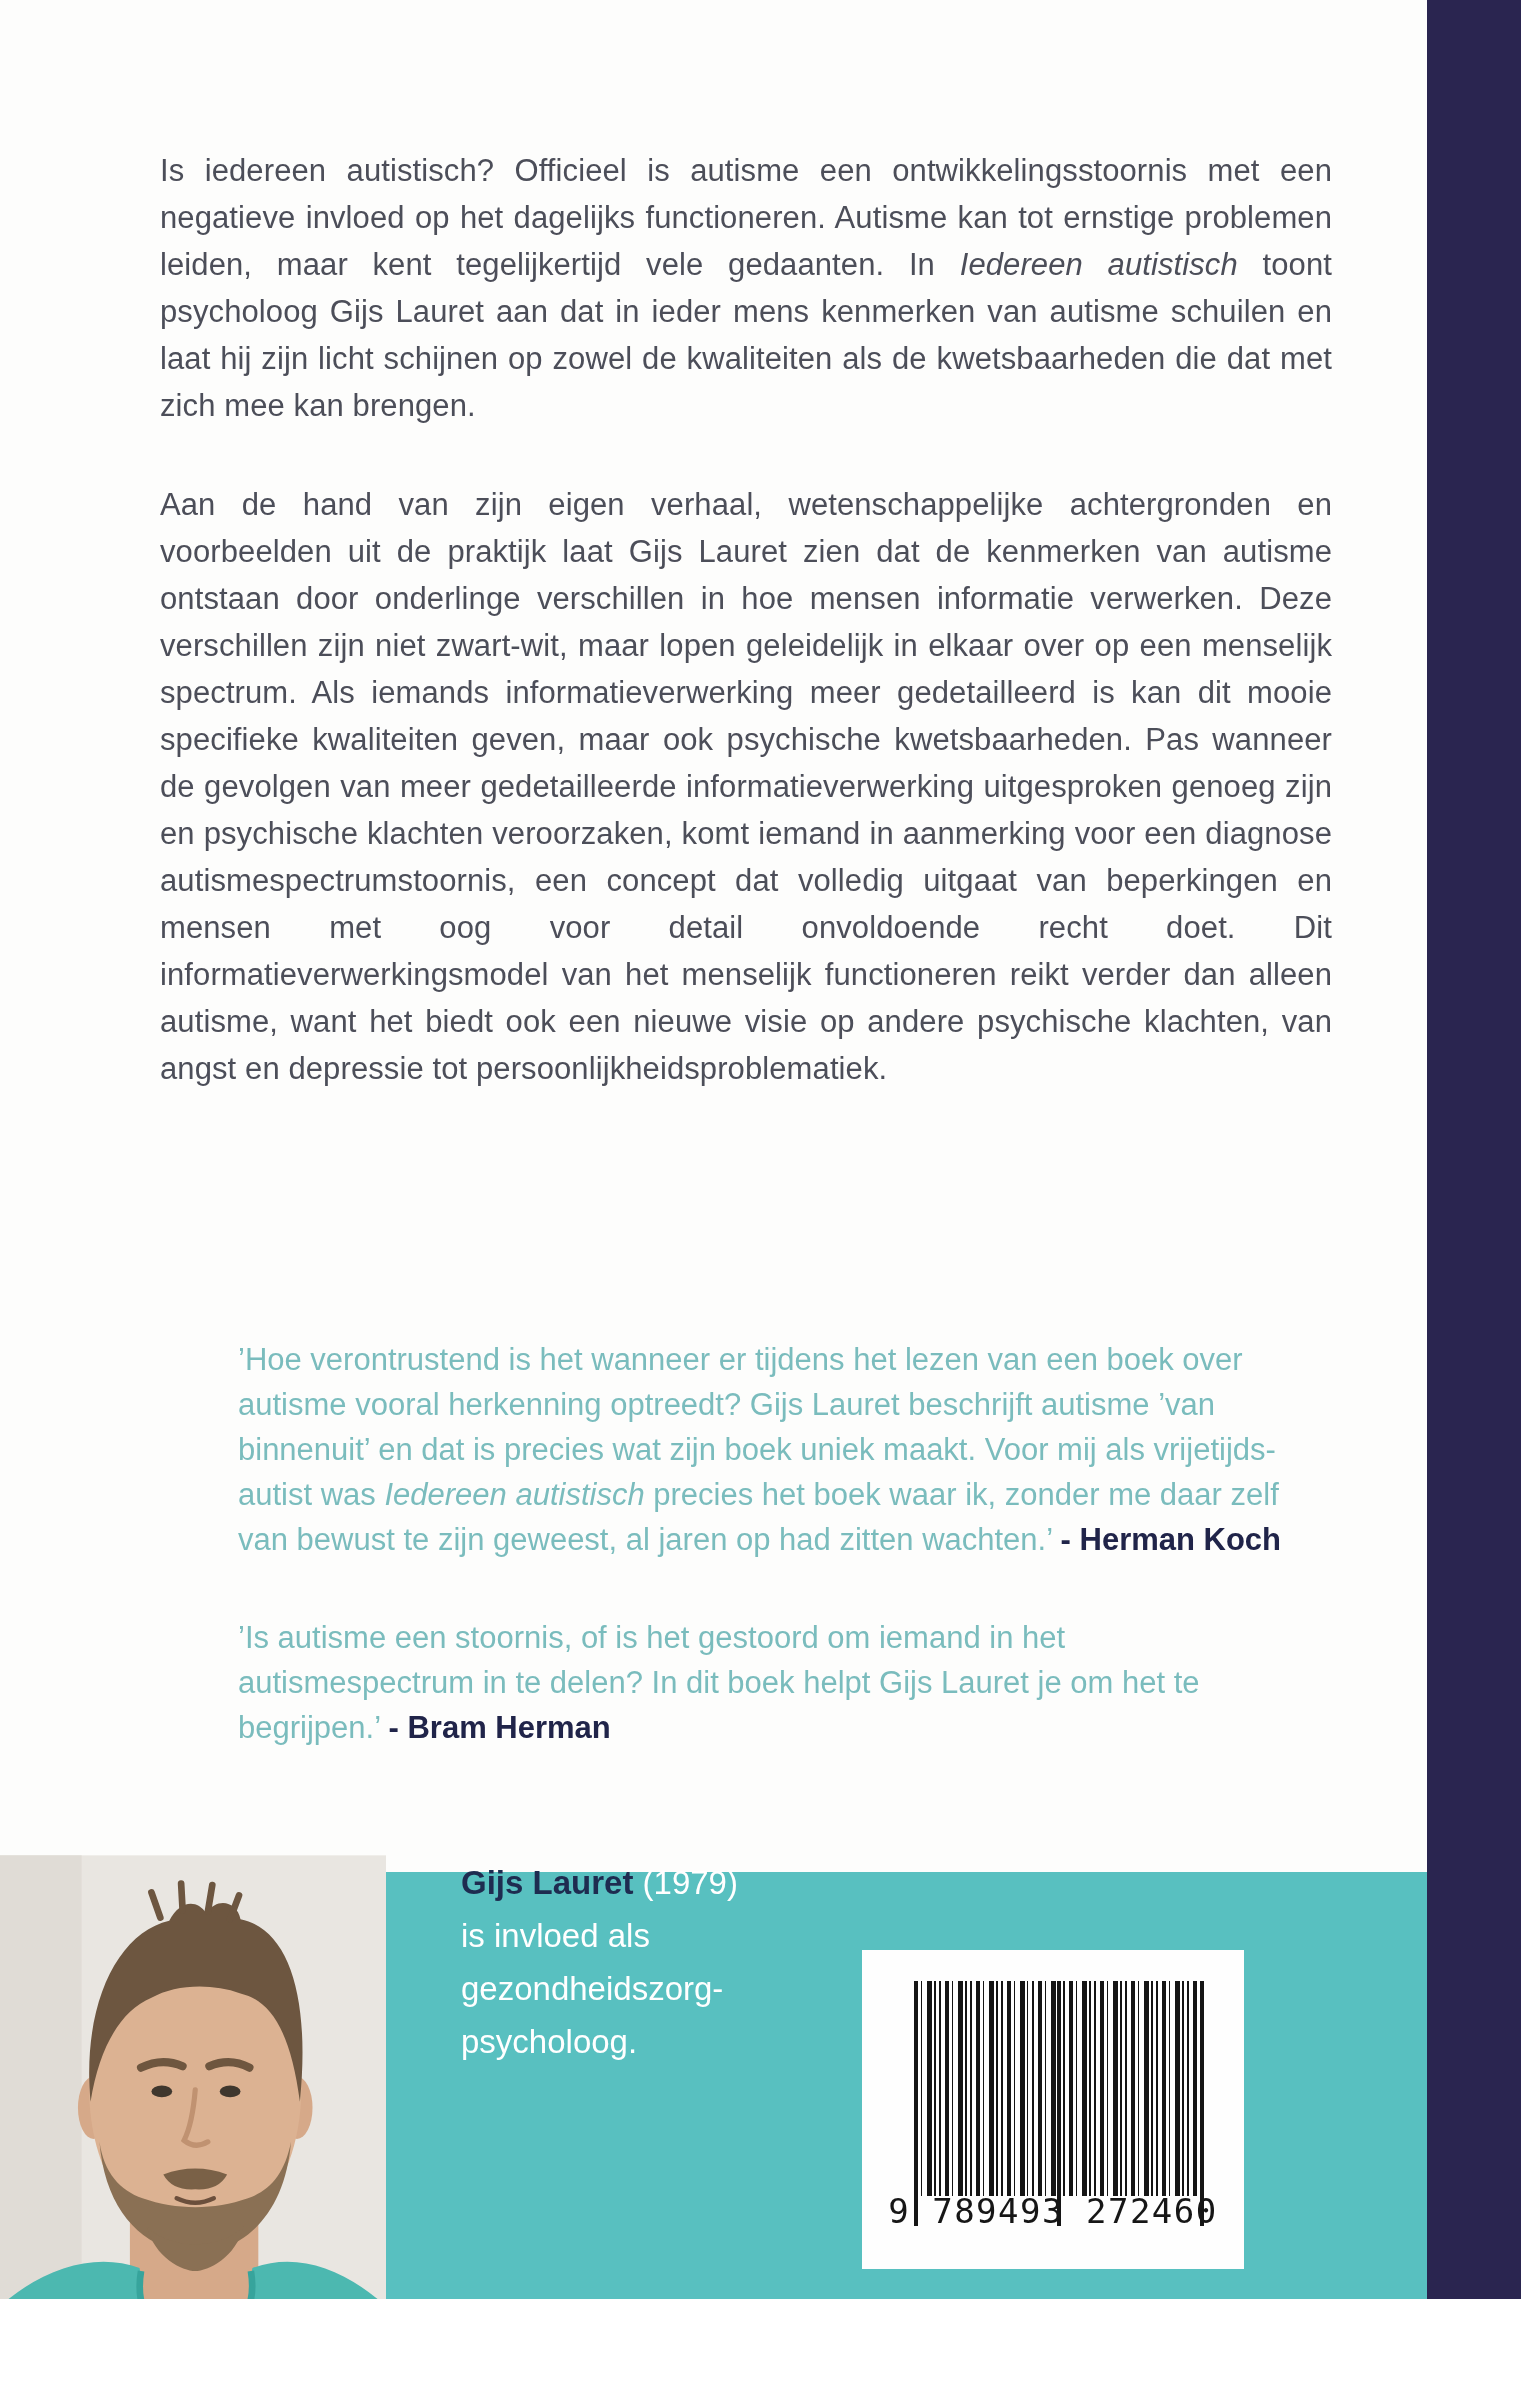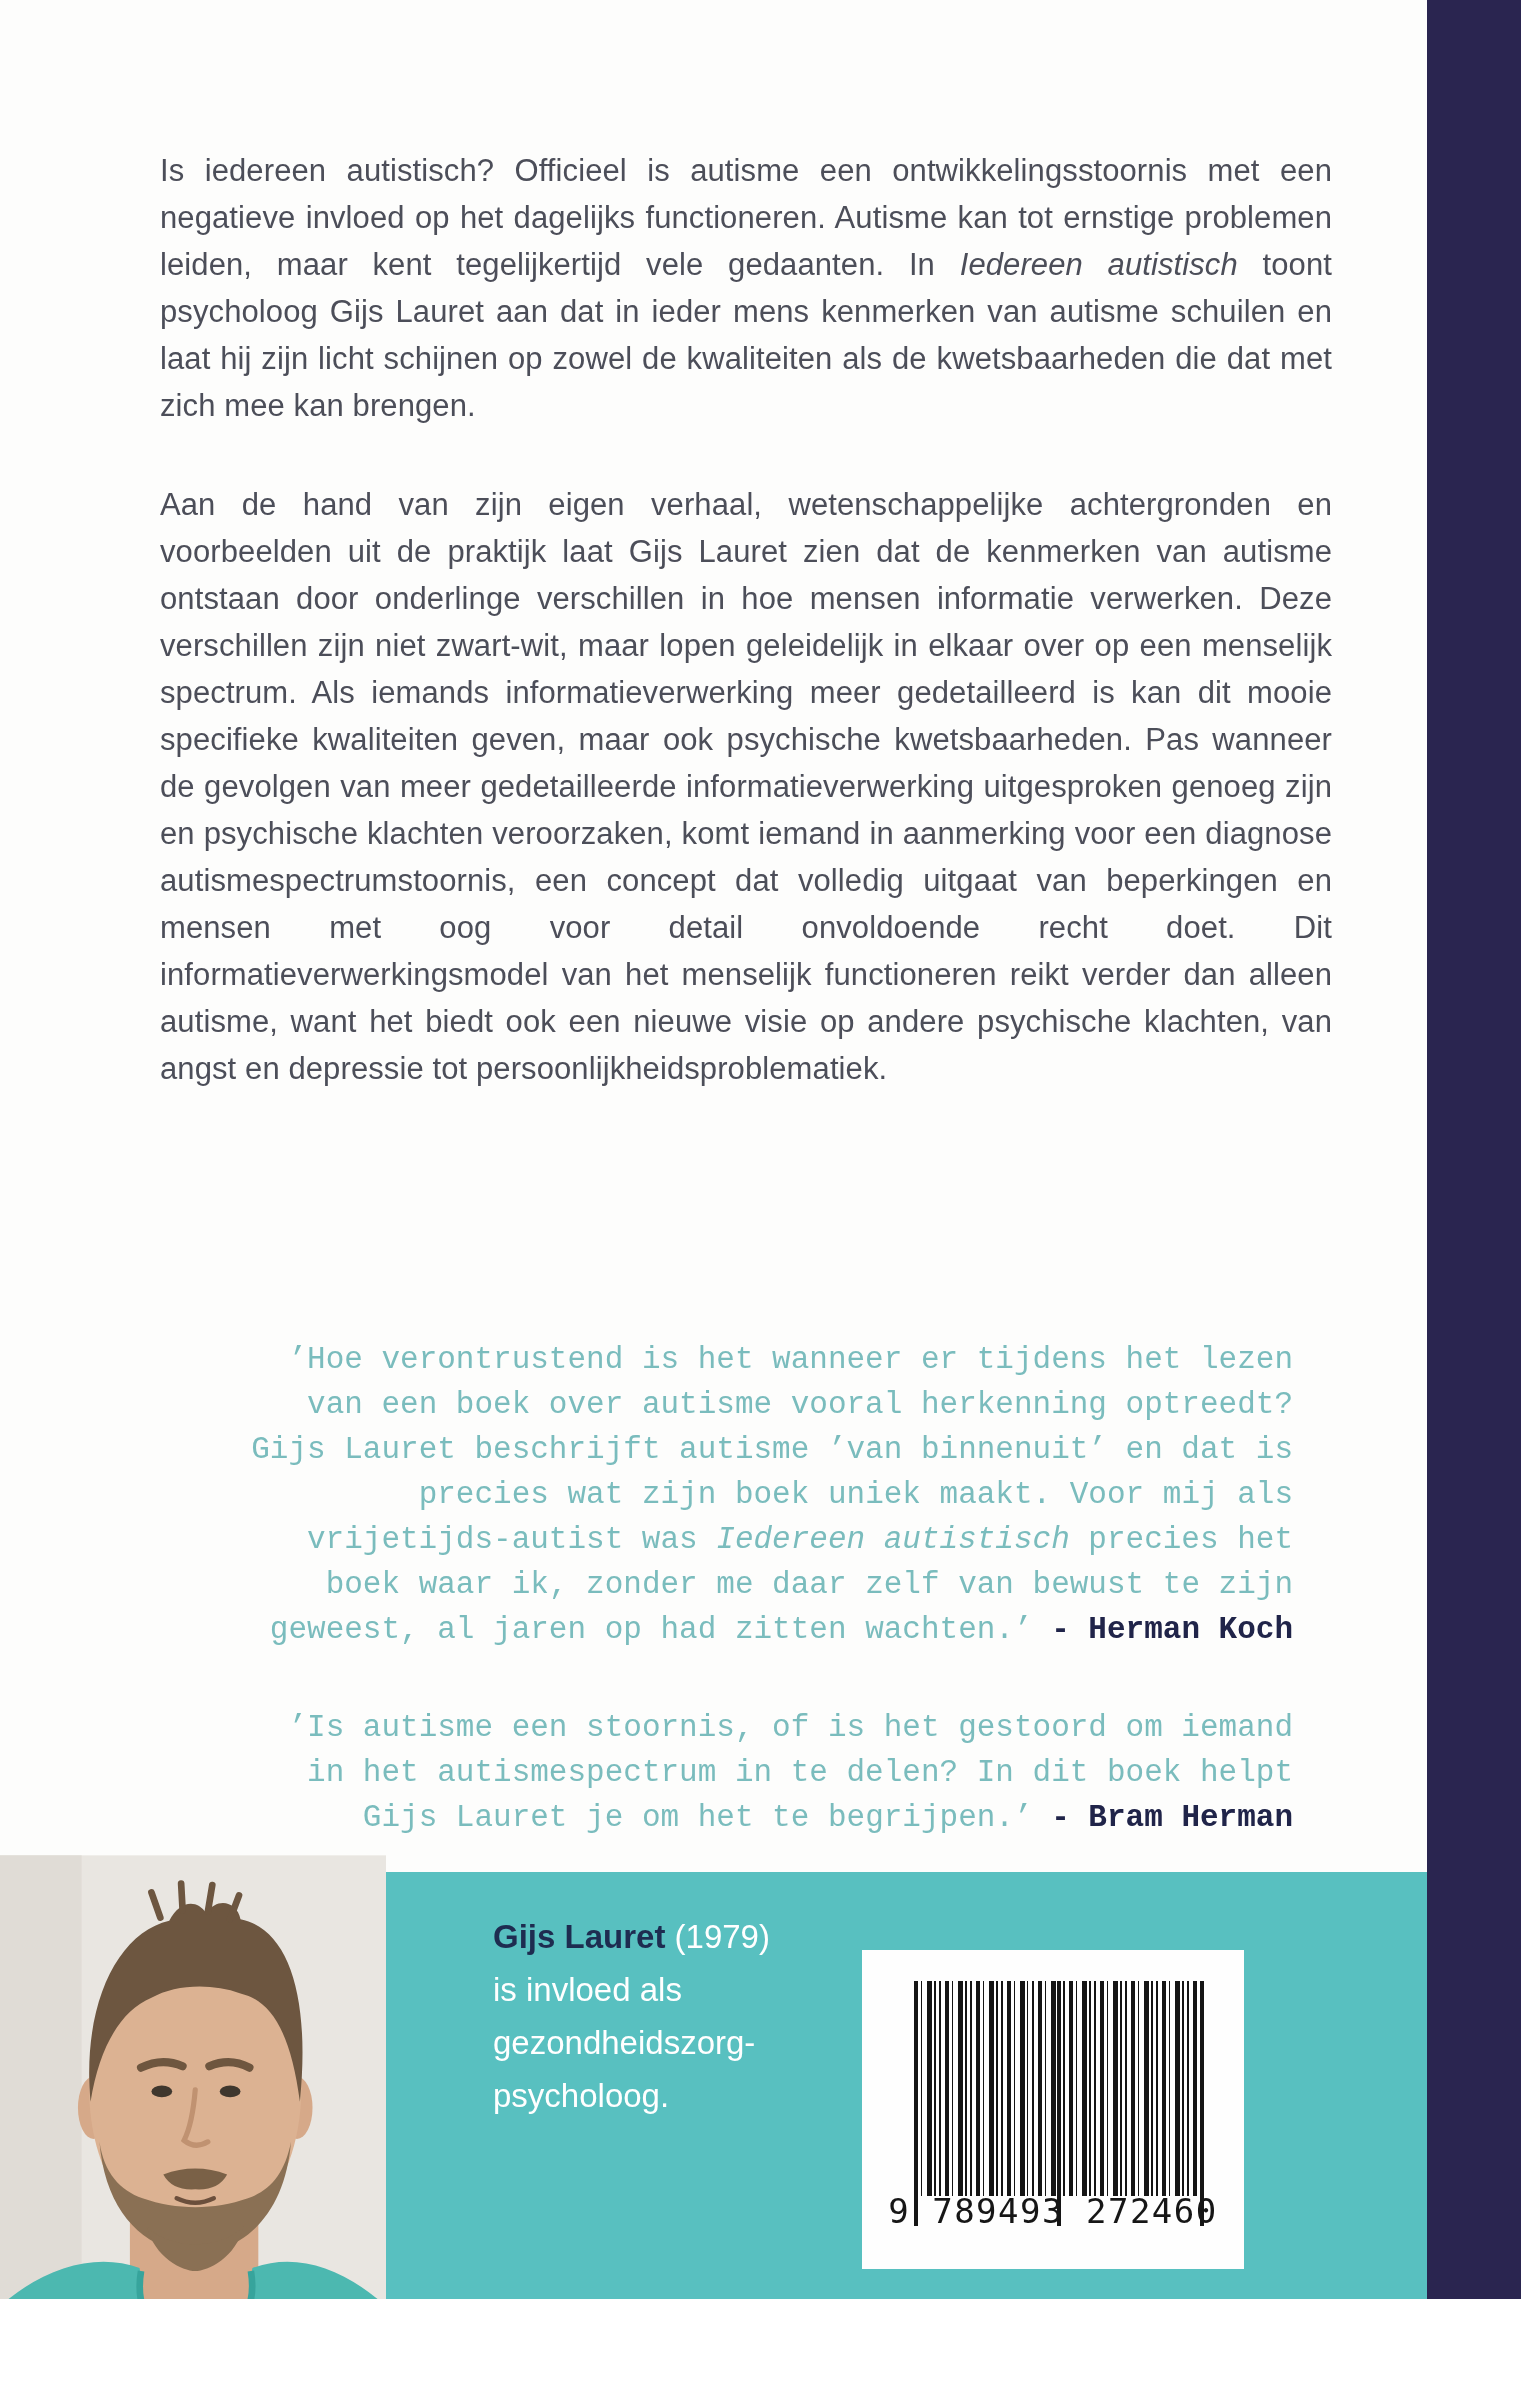--- a/index.html
+++ b/index.html
@@ -21,41 +21,41 @@
   .blurb{
     position:absolute;left:160px;top:147px;width:1172px;
     color:#4c4e59;font-size:31px;line-height:47px;
     text-align:justify;letter-spacing:0.1px;
   }
   .blurb p{margin:0 0 52px 0;}
   .blurb em{font-style:italic;}
   
   .quotes{
     position:absolute;left:238px;top:1337px;width:1055px;
-    text-align:right;color:#7abcbd;
-    font-size:31px;line-height:45px;font-family:Liberation Mono, monospace;
+    text-align:left;color:#7abcbd;
+    font-size:31px;line-height:45px;
   }
   .quote{margin:0 0 53px 0;}
   .quote em{font-style:italic;}
   .quote .attr{
     color:#202449;font-weight:bold;font-style:normal;
   }
   
   .bottom-band{
     position:absolute;left:0;top:1872px;width:1522px;height:529px;
     background:#58c0c0;z-index:1;
   }
   .photo{
     position:absolute;left:0;top:1855px;width:386px;height:547px;
     z-index:2;
   }
   .photo svg{display:block;width:386px;height:547px;}
   .bio{
-    position:absolute;left:461px;top:1910px;width:405px;
-    z-index:3;color:#ffffff;font-size:33px;line-height:53px;margin-left:32px;
+    position:absolute;left:461px;top:1856px;width:405px;
+    z-index:3;color:#ffffff;font-size:33px;line-height:53px;
   }
   .bio .name{color:#1e2c50;font-weight:bold;}
   .bio .bio-rest{display:block;}
   
   .barcode-box{
     position:absolute;left:862px;top:1950px;width:349px;height:319px;
     background:#fefefe;z-index:3;padding-left:33px;
   }
   .bars{
     position:absolute;left:52px;top:31px;width:290px;height:215px;

